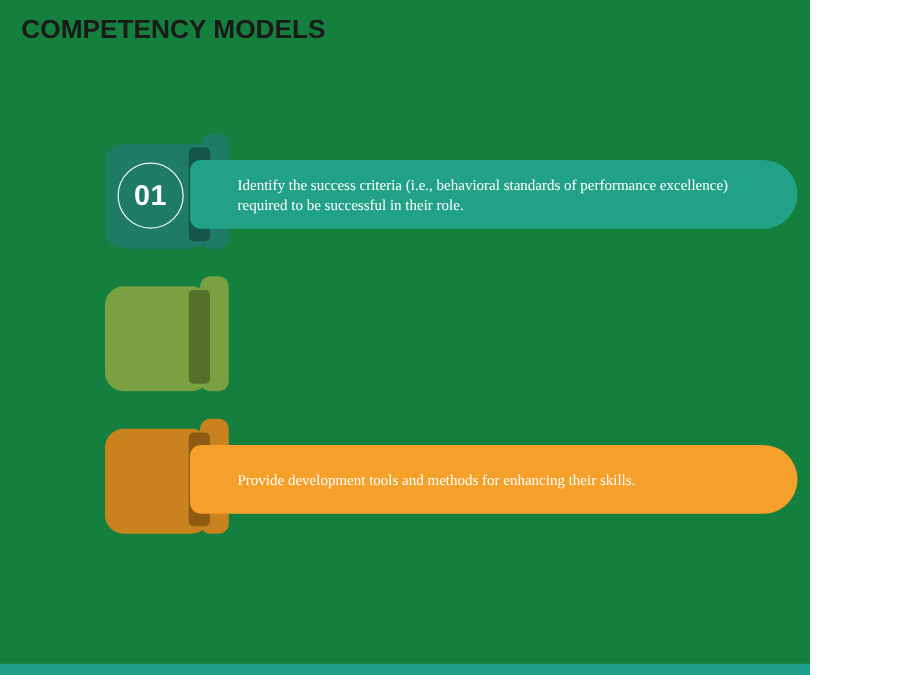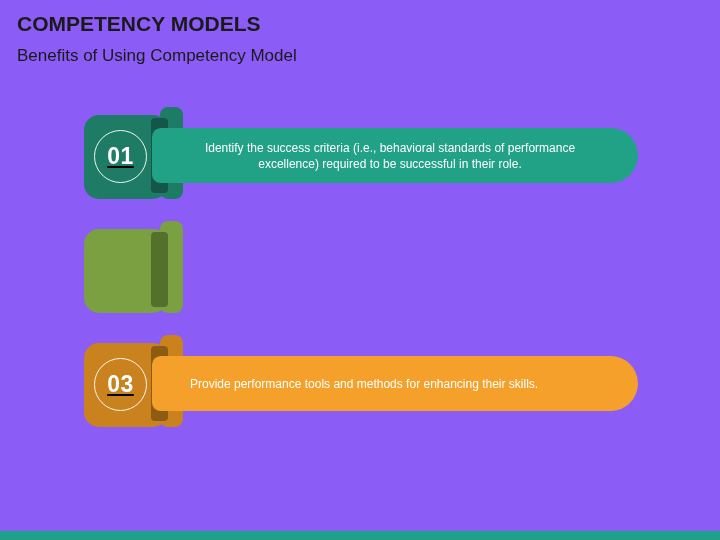--- a/index.html
+++ b/index.html
@@ -3,25 +3,24 @@
 <meta charset="utf-8">
 <style>
   html, body {
     margin: 0;
     padding: 0;
     background: #ffffff;
     font-family: "Liberation Sans", sans-serif;
   }
   .slide {
     position: relative;
-    width: 720px;
+    width: 648px;
     height: 540px;
-    background: #8b5cf6;
+    background: #15803d;
     overflow: hidden;
-    text-align: center;
   }
   .slide-title {
     position: absolute;
     left: 17px;
     top: 10px;
     margin: 0;
     font-size: 21px;
     font-weight: 700;
     color: #1a1a1a;
     letter-spacing: 0px;
@@ -80,40 +79,40 @@
     top: 21px;
     width: 486px;
     height: 55px;
     border-radius: 9px 28px 28px 9px;
     background: var(--main);
     display: flex;
     align-items: center;
     box-sizing: border-box;
     padding-left: 38px;
     padding-right: 48px;
+    font-family: Liberation Serif, serif;
   }
   .pill-text {
     color: #ffffff;
     font-size: 12px;
     line-height: 16px;
     font-weight: 400;
   }
   .circle {
     position: absolute;
     left: 10px;
     top: 23px; 
     width: 53px;
     height: 53px;
     border: 1.5px solid rgba(255,255,255,0.92);
     border-radius: 50%;
     box-sizing: border-box;
     display: flex;
     align-items: center;
     justify-content: center;
-    text-decoration: underline;
   }
   .circle-number {
     color: #ffffff;
     font-size: 23px;
     font-weight: 700;
     letter-spacing: 0.5px;
   }
   .footer-bar {
     position: absolute;
     left: 0;
@@ -121,21 +120,20 @@
     width: 720px;
     height: 9px;
   }
 </style>
 </head>
 <body>
 
 <div class="slide">
 
   <h1 class="slide-title">COMPETENCY MODELS</h1>
-  <h2 class="slide-subtitle">Benefits of Using Competency Model</h2>
 
   <div class="row row-1" style="--dark: #1e7b66; --fold: #14564a; --main: #21a287;">
     <div class="square"></div>
     <div class="tab"></div>
     <div class="fold"></div>
     <div class="pill">
       <span class="pill-text">Identify the success criteria (i.e., behavioral standards of performance excellence) required to be successful in their role.</span>
     </div>
     <div class="circle">
       <span class="circle-number">01</span>
@@ -146,22 +144,19 @@
     <div class="square"></div>
     <div class="tab"></div>
     <div class="fold"></div>
   </div>
 
   <div class="row row-3" style="--dark: #c9821e; --fold: #8e5b12; --main: #f4a02a;">
     <div class="square"></div>
     <div class="tab"></div>
     <div class="fold"></div>
     <div class="pill">
-      <span class="pill-text">Provide performance tools and methods for enhancing their skills.</span>
-    </div>
-    <div class="circle">
-      <span class="circle-number">03</span>
+      <span class="pill-text">Provide development tools and methods for enhancing their skills.</span>
     </div>
   </div>
 
   <div class="footer-bar" style="background-color: rgb(31, 160, 136);"></div>
 
 </div>
 
 </body></html>

